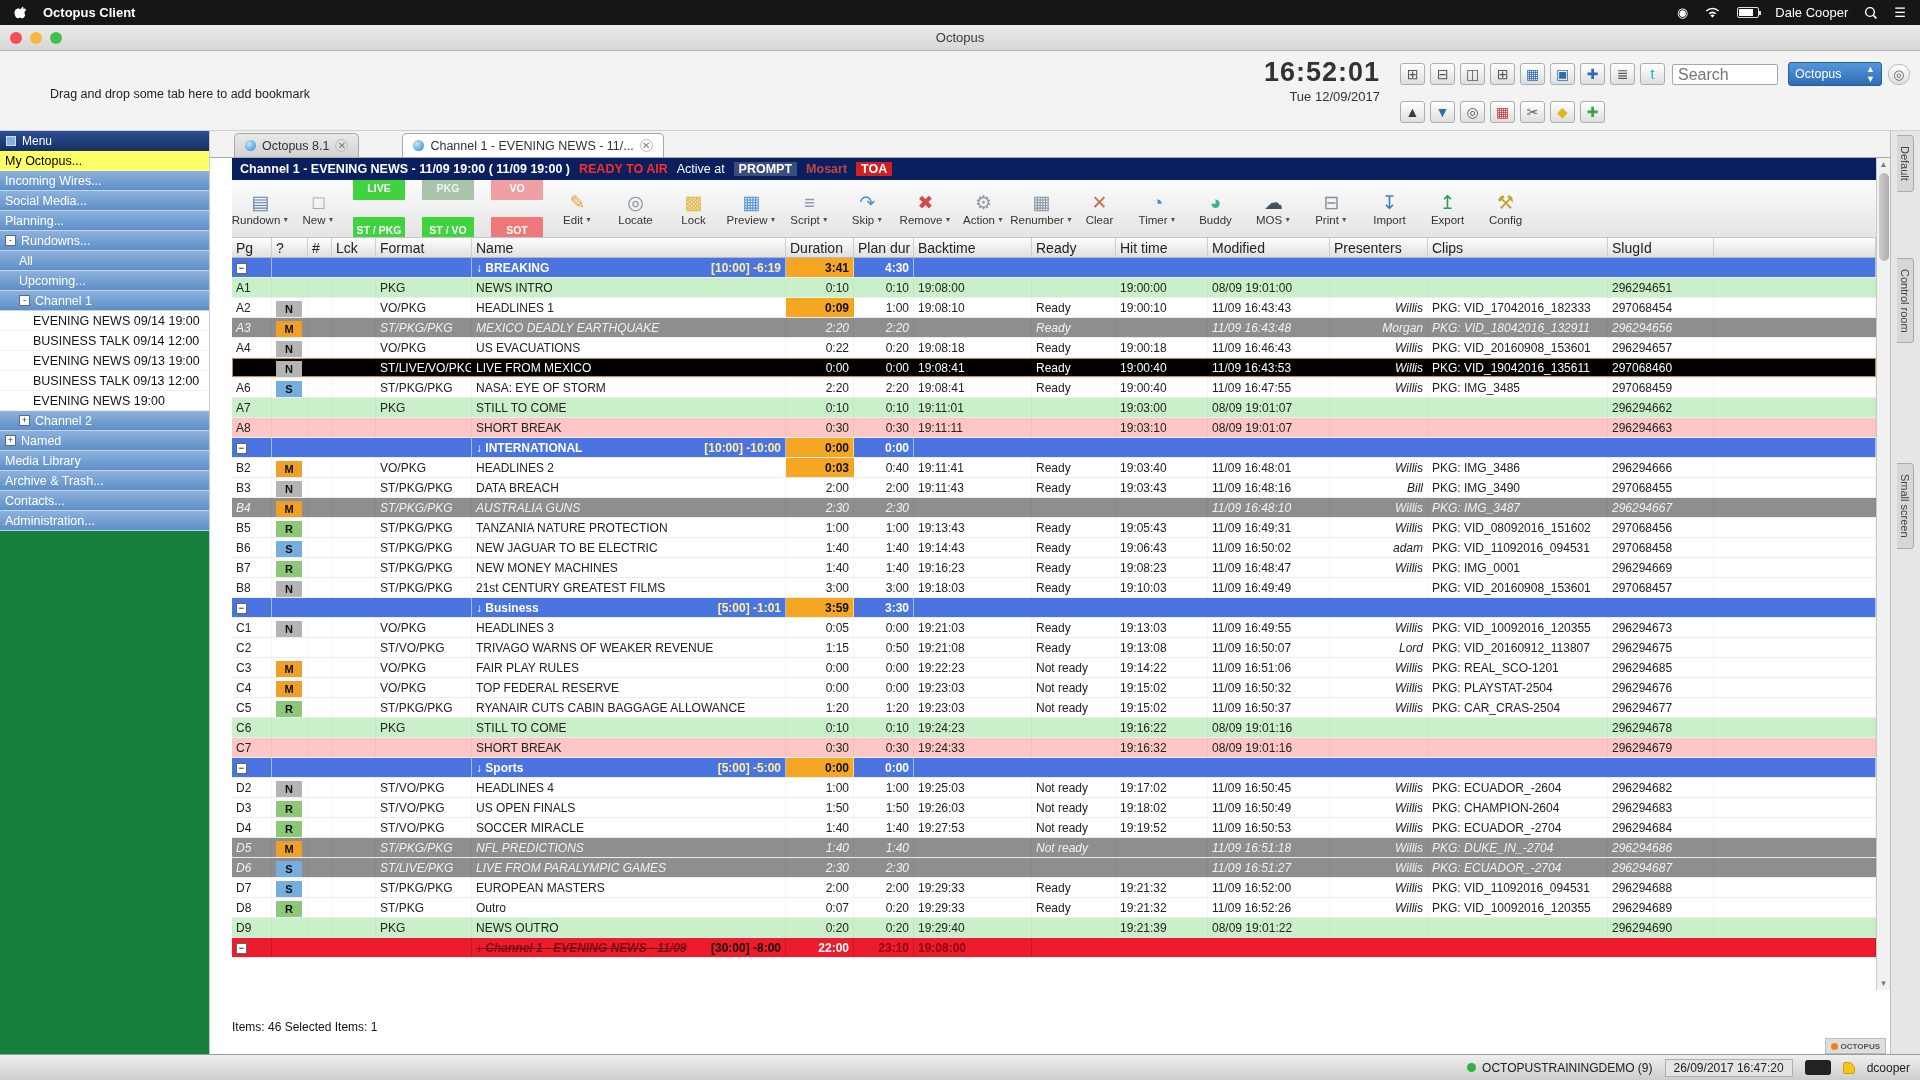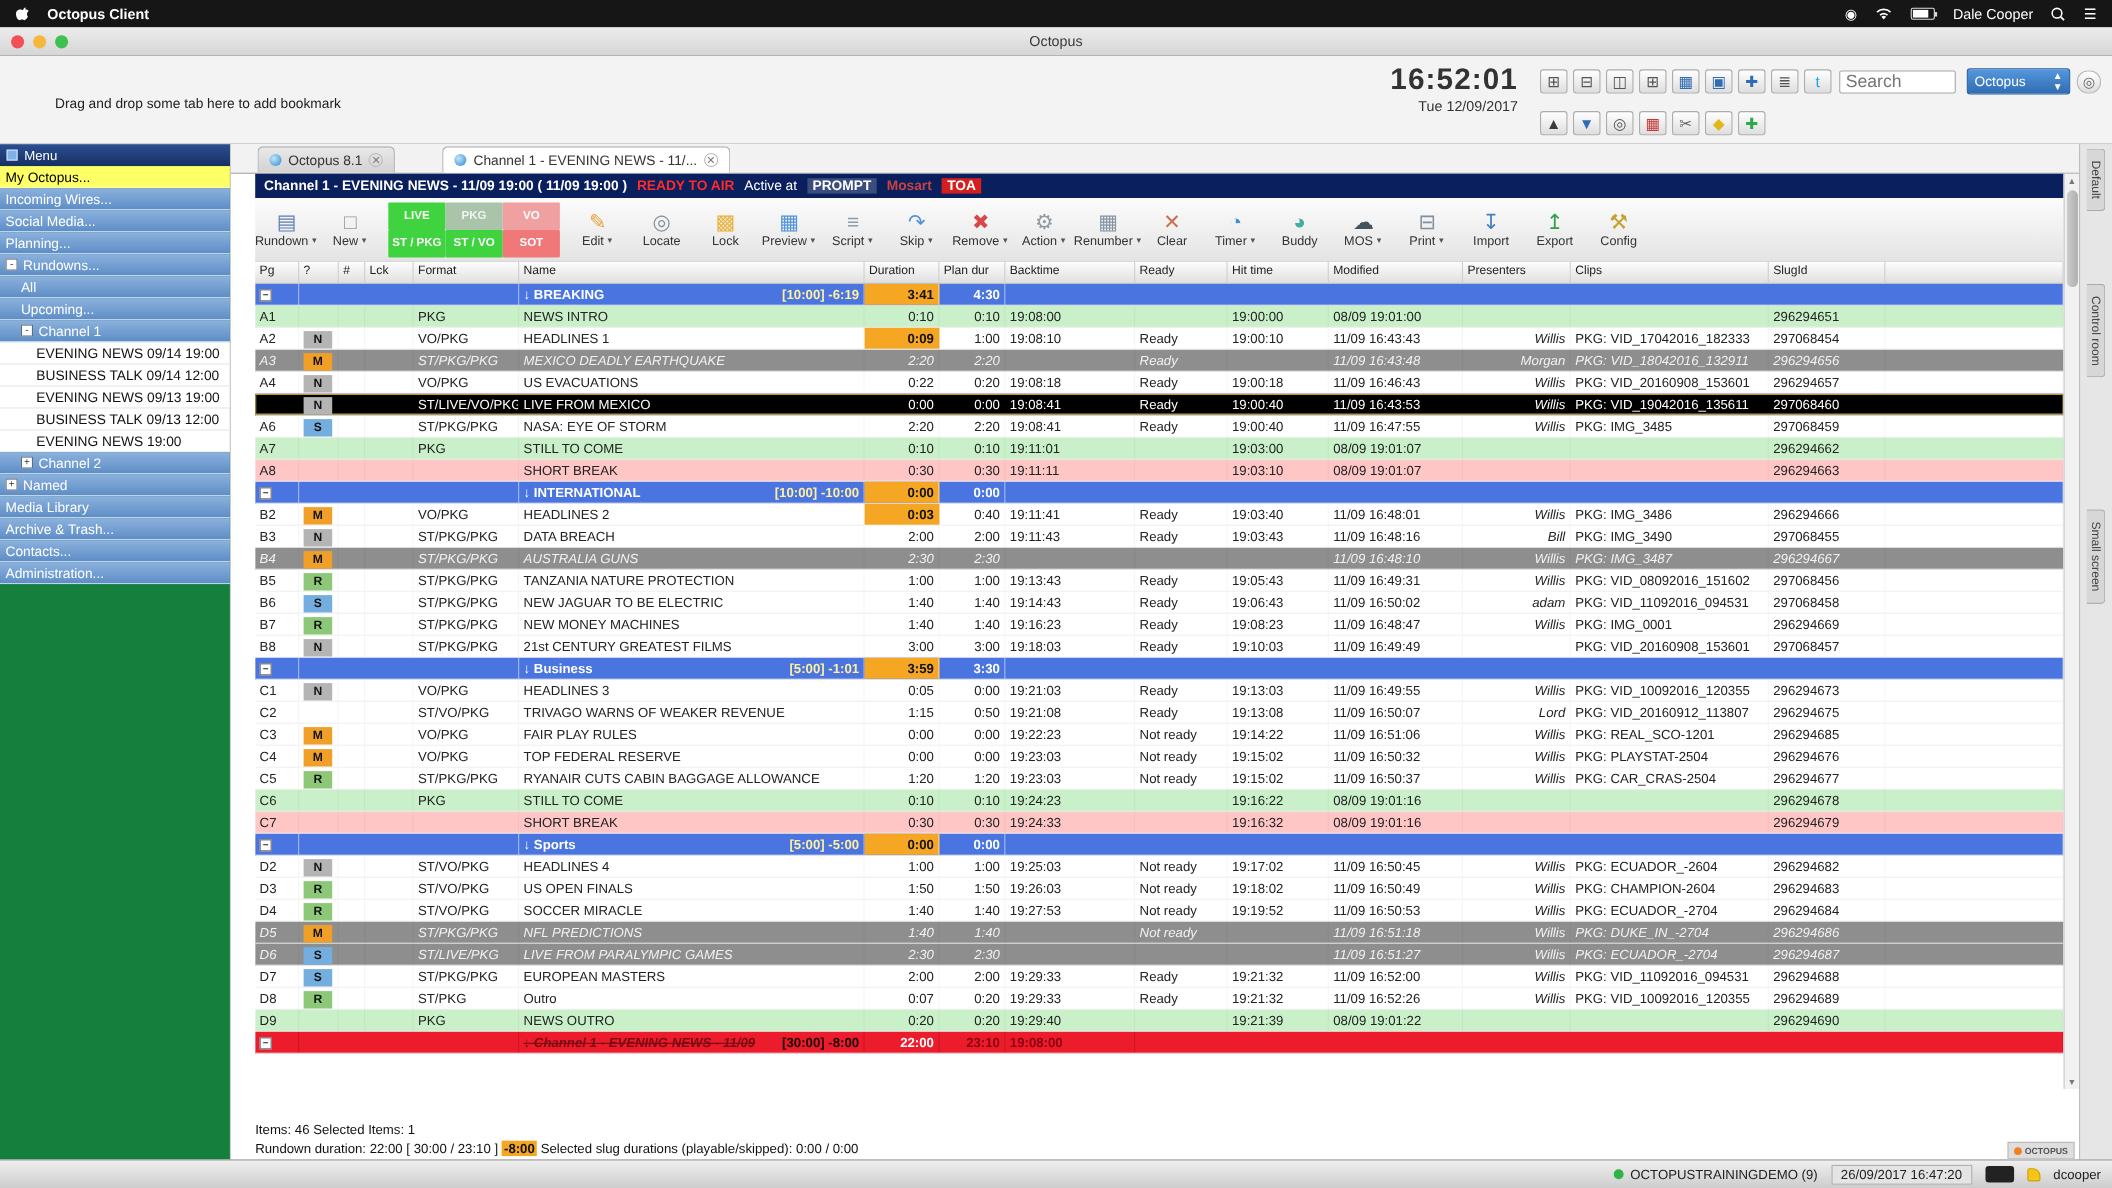--- a/index.html
+++ b/index.html
@@ -85,27 +85,27 @@
   .mosart { color:#c24444; }
   .toab { background:#d41f1f; padding:0 5px; }
   
   .toolbarrow { height:58px; background:linear-gradient(#fcfcfc,#e4e4e4); border-bottom:1px solid #c6c6c6;
                 display:flex; align-items:center; gap:1px; flex:0 0 auto; overflow:hidden; }
   .tbtn { width:57px; height:53px; display:flex; flex-direction:column; align-items:center; justify-content:center;
           gap:1px; font-size:11.5px; color:#333; border-radius:3px; flex:0 0 auto; }
   .tbtn .ic { font-size:19px; line-height:21px; }
   .tbtn .lr { display:flex; align-items:center; }
   .dd { font-size:7px; color:#555; margin-left:2px; }
-  .fmtblock { display:grid; grid-template-columns:repeat(3,52px); grid-auto-rows:25px; gap:0; margin:0 5px; flex:0 0 auto; }
+  .fmtblock { display:grid; grid-template-columns:repeat(3,52px); grid-auto-rows:25px; gap:17px; margin:0 5px; flex:0 0 auto; }
   .fmtbtn { display:flex; align-items:center; justify-content:center; font-size:10.5px; font-weight:bold; border-radius:1px; }
   
   .grid { display:grid;
           grid-template-columns:40px 36px 24px 44px 96px 314px 68px 60px 118px 84px 92px 122px 98px 180px 106px minmax(0,1fr); }
   .thead { height:20px; background:linear-gradient(#fdfdfd,#e0e0e0); border-bottom:1px solid #b8b8b8;
-           font-size:11px; color:#222; flex:0 0 auto; }
+           font-size:14px; color:#222; flex:0 0 auto; }
   .thead .c { border-right:1px solid #cfcfcf; padding:2px 4px; overflow:hidden; white-space:nowrap; }
   .tbody { flex:1; overflow:hidden; font-size:12px; }
   .trow { height:20px; line-height:20px; border-bottom:1px solid #ededed; }
   .trow .c { padding:0 4px; overflow:hidden; white-space:nowrap; border-right:1px solid rgba(0,0,0,.04); }
   .num { text-align:right; }
   .pres { text-align:right; font-style:italic; }
   .hl { background:#f5a623; color:#111; font-weight:bold; }
   .r-white { background:#fff; }
   .r-green { background:#c9f0c9; }
   .r-pink  { background:#ffc6c6; }
@@ -1077,25 +1077,20 @@
             </div>
             <div class="c num">22:00</div>
             <div class="c num dim">23:10</div>
             <div class="c dim">19:08:00</div>
             <div class="c " style="grid-column: 10 / 17;"></div>
           </div>
         </div>
 
       <div class="statusbar">
         <div class="line">Items: 46  Selected Items: 1</div>
-        <div class="line">
-          <span>Rundown duration: 22:00 [ 30:00 / 23:10 ]</span>
-          <span class="neg-hl">-8:00</span>
-          <span>Selected slug durations (playable/skipped): 0:00 / 0:00</span>
-        </div>
       </div>
 
       <div class="vscroll">
         <span class="sarr">▲</span>
         <span class="thumb"></span>
         <span class="sarr send">▼</span>
       </div>
     </div>
 
     <div class="rightstrip" id="rstrip">

